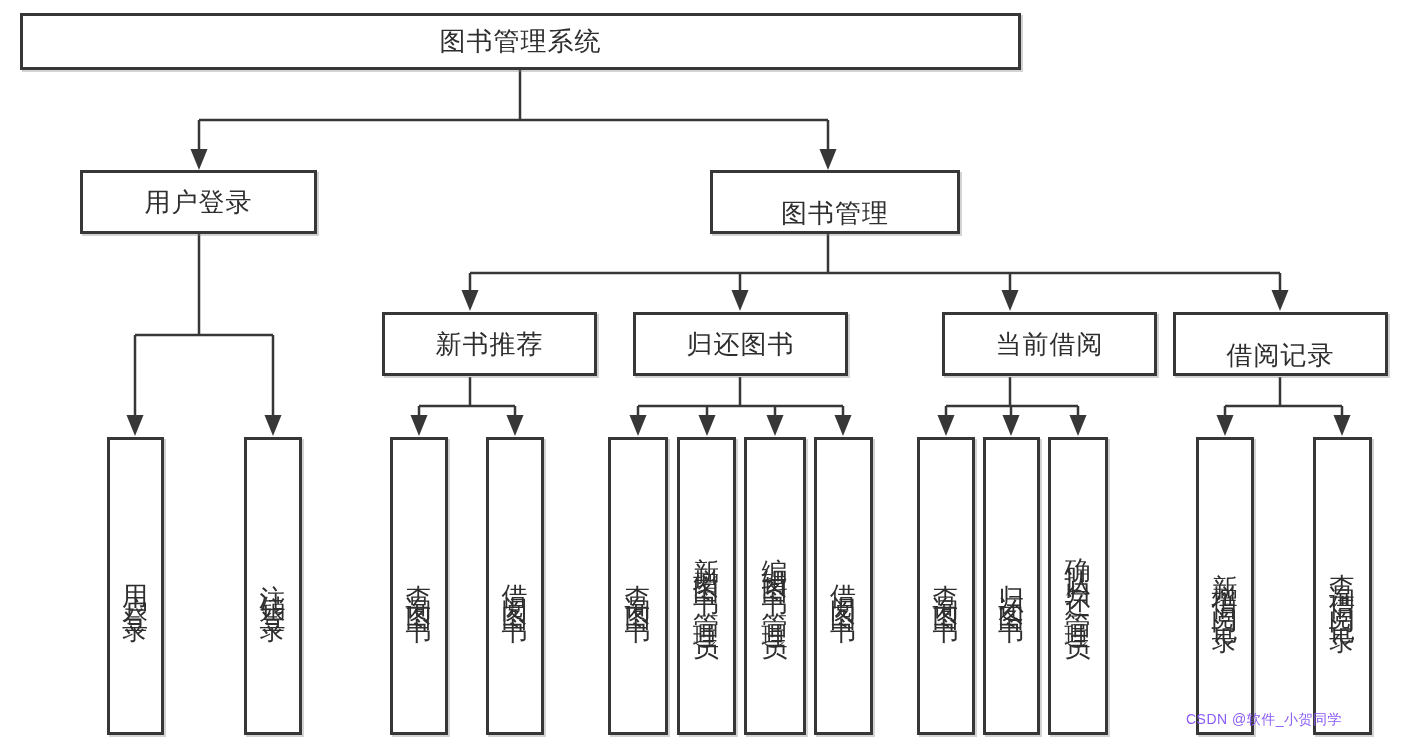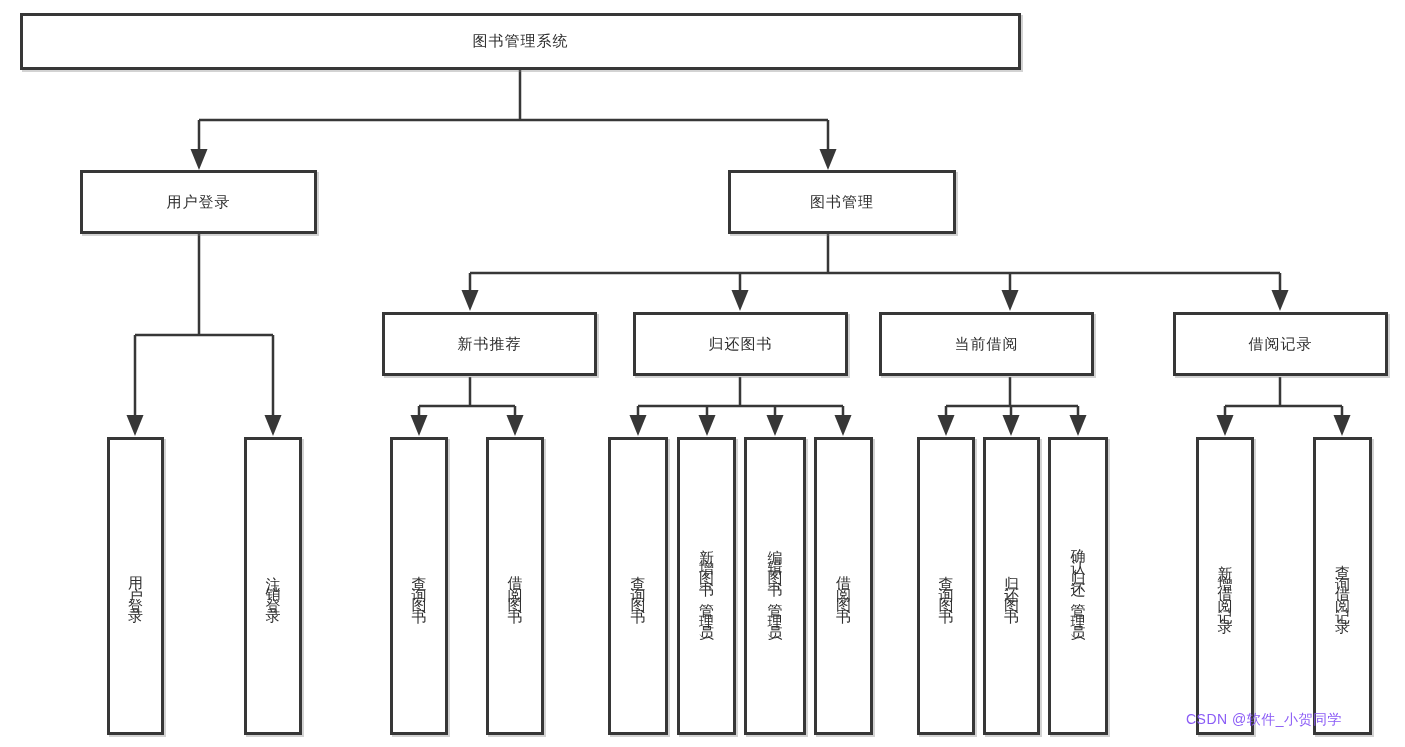--- a/index.html
+++ b/index.html
@@ -3,21 +3,21 @@
 <meta charset="utf-8">
 <style>
   html,body { margin:0; padding:0; background:#ffffff; }
   #canvas {
     position:relative; width:1405px; height:747px; background:#ffffff;
     font-family:"Liberation Sans","DejaVu Sans",sans-serif; overflow:hidden;
   }
   .box {
     position:absolute; box-sizing:border-box; background:#ffffff;
     border:3px solid #373737; display:flex; align-items:center; justify-content:center;
-    color:#2e2e2e; font-size:15px; z-index:2;
+    color:#2e2e2e; font-size:26px; z-index:2;
     box-shadow:2px 2px 0 rgba(130,130,130,0.35);
   }
   .htext { letter-spacing:1px; white-space:nowrap; }
   .vtext {
     writing-mode:vertical-rl; text-orientation:mixed;
     letter-spacing:11px; line-height:20px; white-space:nowrap;
   }
   #wires { position:absolute; left:0; top:0; z-index:1; }
   #wires path { stroke:#373737; stroke-width:2.5; fill:none; }
   #wires polygon { fill:#373737; stroke:none; }
@@ -64,34 +64,34 @@
     <polygon points="1333.5,415 1350.5,415 1342,436"></polygon>
   </svg>
 
   <div class="box" style="left:20px;top:13px;width:1001px;height:57px;">
     <span class="htext">图书管理系统</span>
   </div>
 
   <div class="box" style="left:80px;top:170px;width:237px;height:64px;">
     <span class="htext">用户登录</span>
   </div>
-  <div class="box" style="left:728px;top:170px;width:228px;height:64px;">
+  <div class="box" style="left:710px;top:170px;width:250px;height:64px;align-items:flex-end;">
     <span class="htext">图书管理</span>
   </div>
 
   <div class="box" style="left:362px;top:312px;width:215px;height:64px;margin-left:20px;">
     <span class="htext">新书推荐</span>
   </div>
   <div class="box" style="left:633px;top:312px;width:215px;height:64px;">
     <span class="htext">归还图书</span>
   </div>
-  <div class="box" style="left:879px;top:312px;width:215px;height:64px;">
+  <div class="box" style="left:942px;top:312px;width:215px;height:64px;">
     <span class="htext">当前借阅</span>
   </div>
-  <div class="box" style="left:1173px;top:312px;width:215px;height:64px;">
+  <div class="box" style="left:1173px;top:312px;width:215px;height:64px;align-items:flex-end;">
     <span class="htext">借阅记录</span>
   </div>
 
   <div class="box" style="left:107px;top:437px;width:57px;height:298px;">
     <span class="vtext">用户登录</span>
   </div>
   <div class="box" style="left:244px;top:437px;width:58px;height:298px;">
     <span class="vtext">注销登录</span>
   </div>
 

